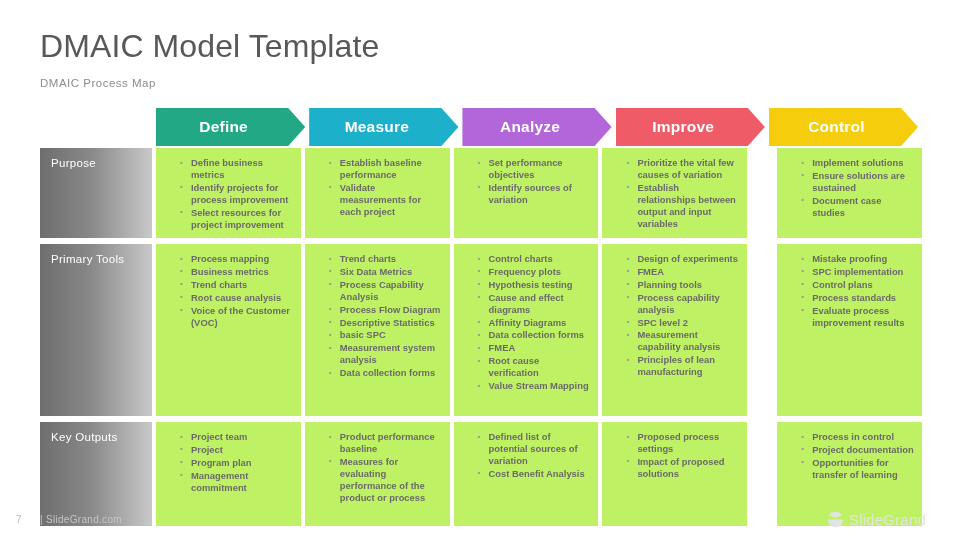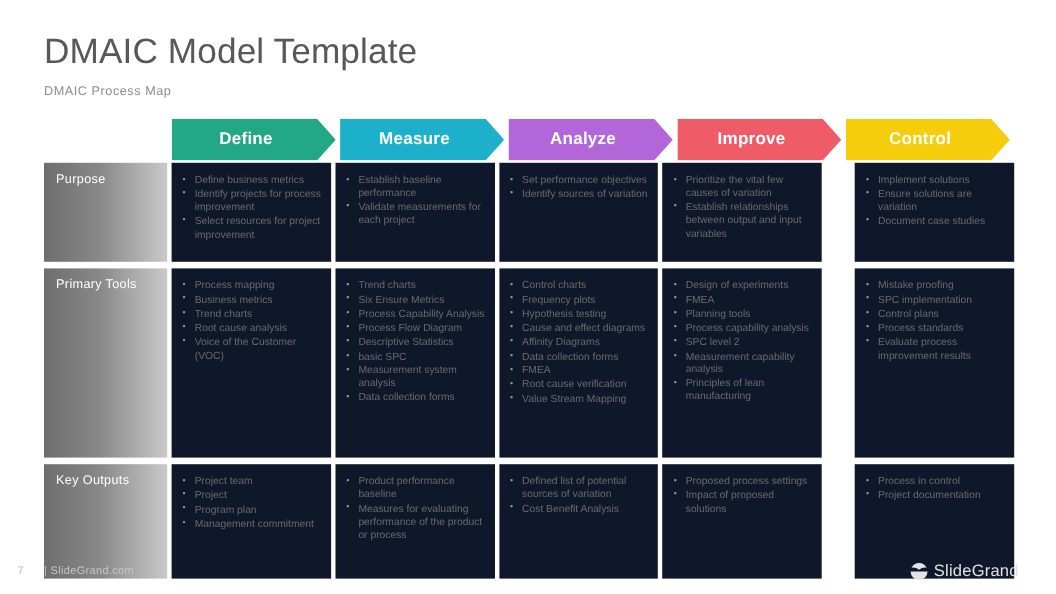--- a/index.html
+++ b/index.html
@@ -75,22 +75,23 @@
   }
   .row-label-text {
     color:#ffffff;
     font-size:11.5px;
     letter-spacing:0.3px;
   }
   .cells { display:flex; flex:1 1 auto; }
   .cell {
     flex:1 1 0;
     margin-right:4px;
-    background:#0f172a;
-    padding:9px 8px 8px 10px;
+    background:#bef264;
+    padding:9px 8px 8px 24px;
+    font-weight:bold;
   }
   .cell:last-child { margin-right:0;margin-left:26px; }
   .cell ul { list-style:none; }
   .cell li {
     position:relative;
     padding-left:11px;
     font-size:9.4px;
     line-height:11.9px;
     color:#6a6a6a;
     margin-bottom:1px;
@@ -186,21 +187,21 @@
         </div>
         <div class="cell">
           <ul>
             <li>Prioritize the vital few causes of variation</li>
             <li>Establish relationships between output and input variables</li>
           </ul>
         </div>
         <div class="cell">
           <ul>
             <li>Implement solutions</li>
-            <li>Ensure solutions are variation</li>
+            <li>Ensure solutions are sustained</li>
             <li>Document case studies</li>
           </ul>
         </div>
       </div>
     </div>
     <div class="matrix-row row-tools">
       <div class="row-label">
         <div class="row-label-text">Primary  Tools</div>
       </div>
       <div class="cells">
@@ -209,21 +210,21 @@
             <li>Process mapping</li>
             <li>Business metrics</li>
             <li>Trend charts</li>
             <li>Root cause analysis</li>
             <li>Voice of the Customer (VOC)</li>
           </ul>
         </div>
         <div class="cell">
           <ul>
             <li>Trend charts</li>
-            <li>Six Ensure Metrics</li>
+            <li>Six Data Metrics</li>
             <li>Process Capability Analysis</li>
             <li>Process Flow Diagram</li>
             <li>Descriptive Statistics</li>
             <li>basic SPC</li>
             <li>Measurement system analysis</li>
             <li>Data collection forms</li>
           </ul>
         </div>
         <div class="cell">
           <ul>
@@ -288,20 +289,21 @@
         <div class="cell">
           <ul>
             <li>Proposed process settings</li>
             <li>Impact of proposed solutions</li>
           </ul>
         </div>
         <div class="cell">
           <ul>
             <li>Process in control</li>
             <li>Project documentation</li>
+            <li>Opportunities for transfer of learning</li>
           </ul>
         </div>
       </div>
     </div>
   </div>
 
 <div id="footer">
   <div id="page-number">7</div>
   <div id="footer-site">| SlideGrand.com</div>
   <div id="brand-logo">

